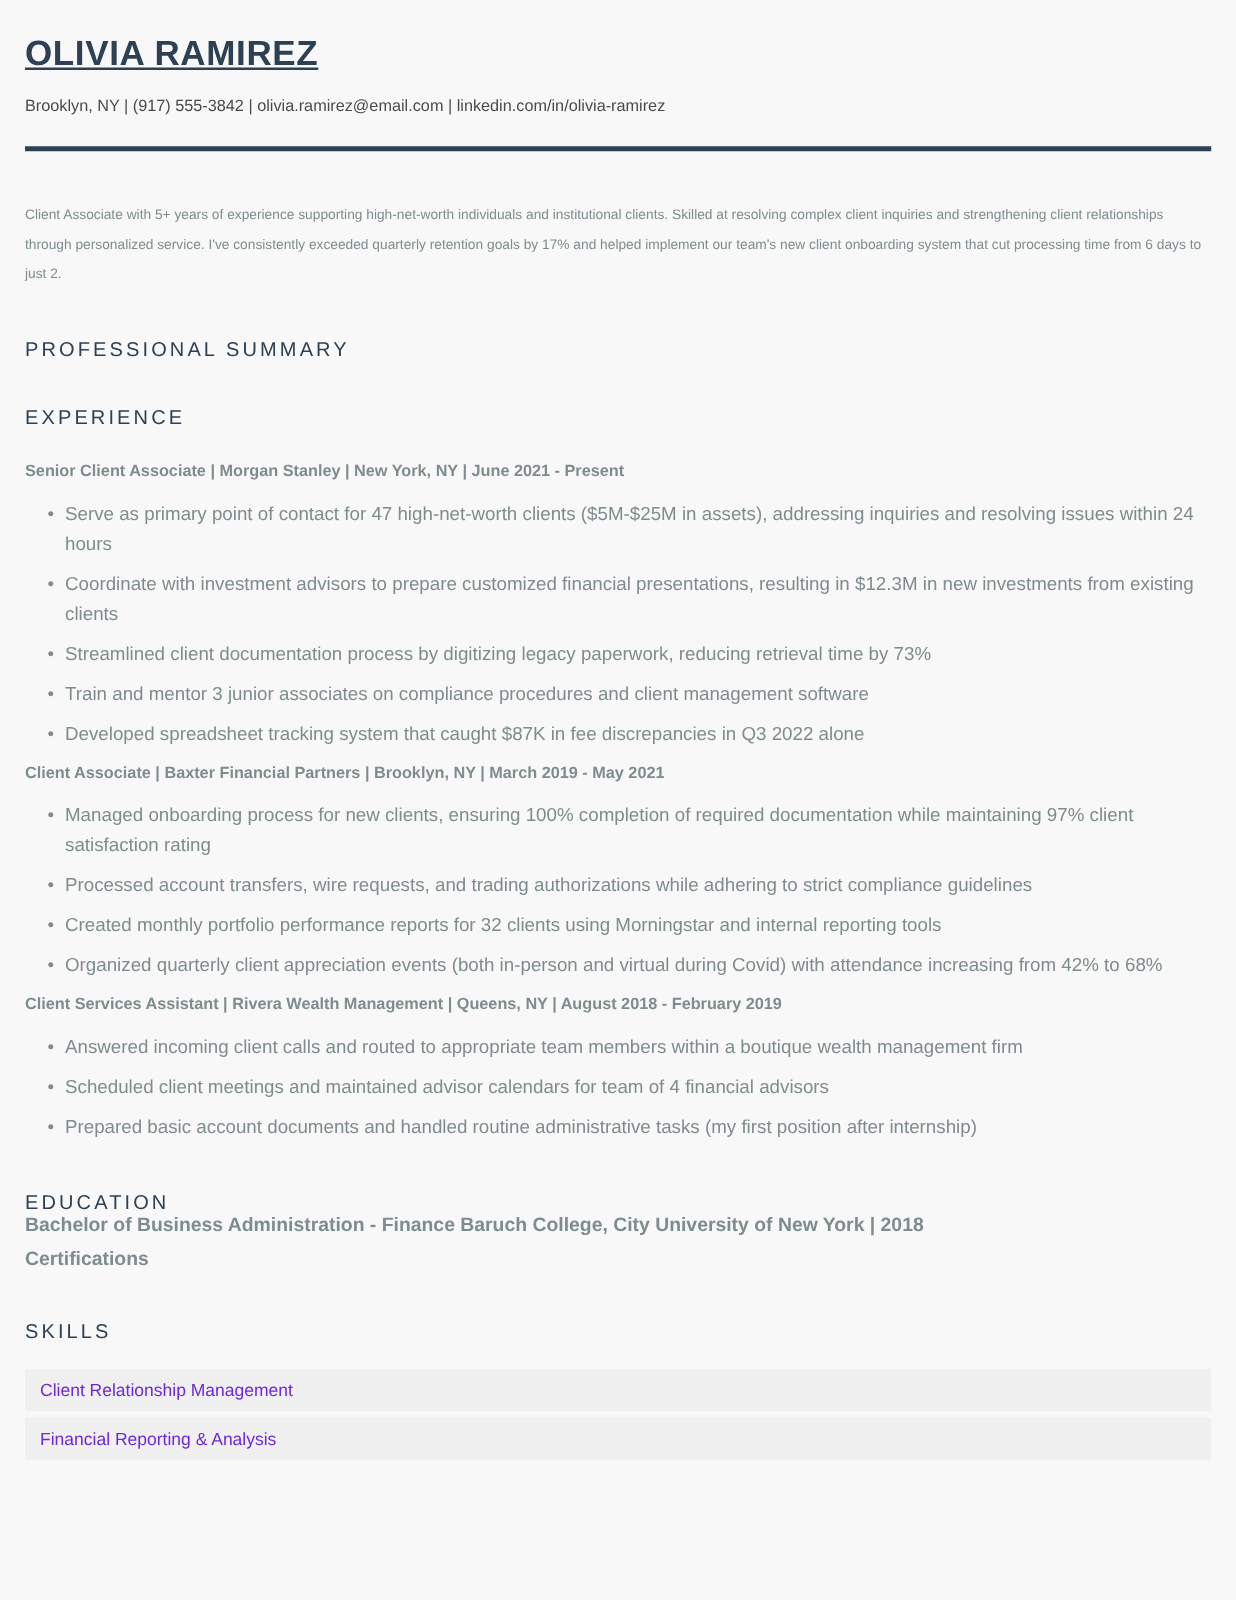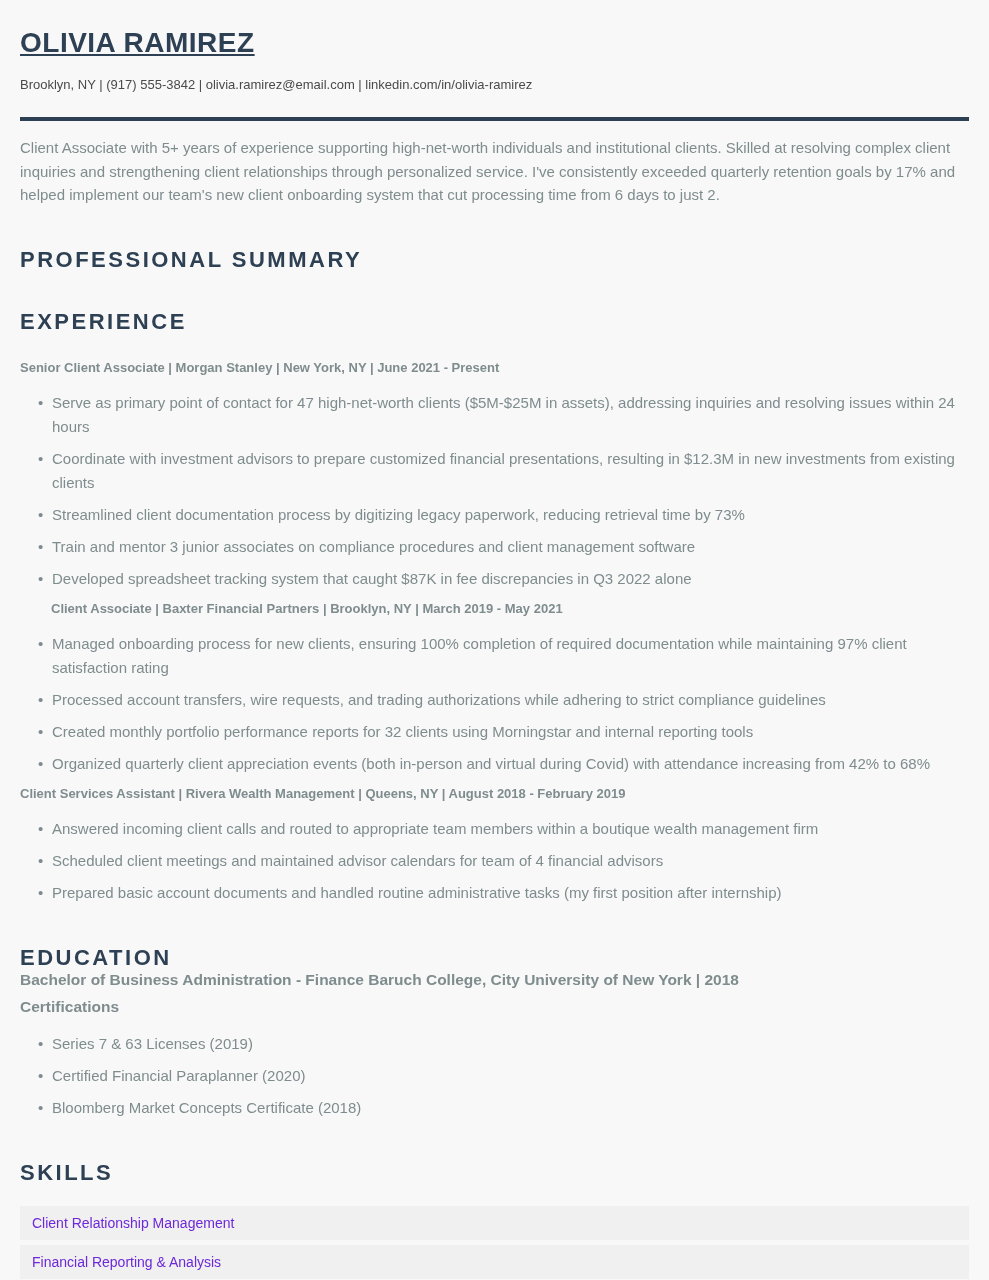--- a/index.html
+++ b/index.html
@@ -31,29 +31,29 @@
   }
   .divider {
     height: 4px;
     background: #2e4053;
     border: none;
     margin-top: 25px;
     width: 949px;
   }
   .summary-text {
     color: #7f8c8d;
-    font-size: 15px;
+    font-size: 11px;
     line-height: 23.5px;
-    margin-top: 15px;
+    margin-top: 40px;
     max-width: 949px;
   }
   .section-title {
     color: #2e4053;
-    font-size: 22px;
-    font-weight: bold;
+    font-size: 16px;
+    font-weight: normal;
     letter-spacing: 2.5px;
     margin-top: 40px;
   }
   .section-title.experience { margin-top: 36px; }
   .job-heading {
     color: #7f8c8d;
     font-size: 13px;
     font-weight: bold;
     margin-top: 25px;
   }
@@ -123,46 +123,41 @@
     <ul class="bullets">
       <li>Serve as primary point of contact for 47 high-net-worth clients ($5M-$25M in assets), addressing inquiries and resolving issues within 24 hours</li>
       <li>Coordinate with investment advisors to prepare customized financial presentations, resulting in $12.3M in new investments from existing clients</li>
       <li>Streamlined client documentation process by digitizing legacy paperwork, reducing retrieval time by 73%</li>
       <li>Train and mentor 3 junior associates on compliance procedures and client management software</li>
       <li>Developed spreadsheet tracking system that caught $87K in fee discrepancies in Q3 2022 alone</li>
     </ul>
   </div>
 
   <div>
-    <h3 class="job-heading" style="margin-top:10px;margin-left:31px;">Client Associate | Baxter Financial Partners | Brooklyn, NY | March 2019 - May 2021</h3>
+    <h3 class="job-heading" style="margin-top:10px;">Client Associate | Baxter Financial Partners | Brooklyn, NY | March 2019 - May 2021</h3>
     <ul class="bullets">
       <li>Managed onboarding process for new clients, ensuring 100% completion of required documentation while maintaining 97% client satisfaction rating</li>
       <li>Processed account transfers, wire requests, and trading authorizations while adhering to strict compliance guidelines</li>
       <li>Created monthly portfolio performance reports for 32 clients using Morningstar and internal reporting tools</li>
       <li>Organized quarterly client appreciation events (both in-person and virtual during Covid) with attendance increasing from 42% to 68%</li>
     </ul>
   </div>
 
   <div>
     <h3 class="job-heading" style="margin-top:10px;">Client Services Assistant | Rivera Wealth Management | Queens, NY | August 2018 - February 2019</h3>
     <ul class="bullets">
       <li>Answered incoming client calls and routed to appropriate team members within a boutique wealth management firm</li>
       <li>Scheduled client meetings and maintained advisor calendars for team of 4 financial advisors</li>
       <li>Prepared basic account documents and handled routine administrative tasks (my first position after internship)</li>
     </ul>
   </div>
 
   <h2 class="section-title">EDUCATION</h2>
   <div class="degree">Bachelor of Business Administration - Finance Baruch College, City University of New York | 2018</div>
   <div class="certs-label">Certifications</div>
-  <ul class="bullets">
-    <li>Series 7 &amp; 63 Licenses (2019)</li>
-    <li>Certified Financial Paraplanner (2020)</li>
-    <li>Bloomberg Market Concepts Certificate (2018)</li>
-  </ul>
 
   <h2 class="section-title">SKILLS</h2>
   <div class="skills-list">
     <div class="skill-bar">Client Relationship Management</div>
     <div class="skill-bar">Financial Reporting &amp; Analysis</div>
 
   </div>
 
 </div>
 

